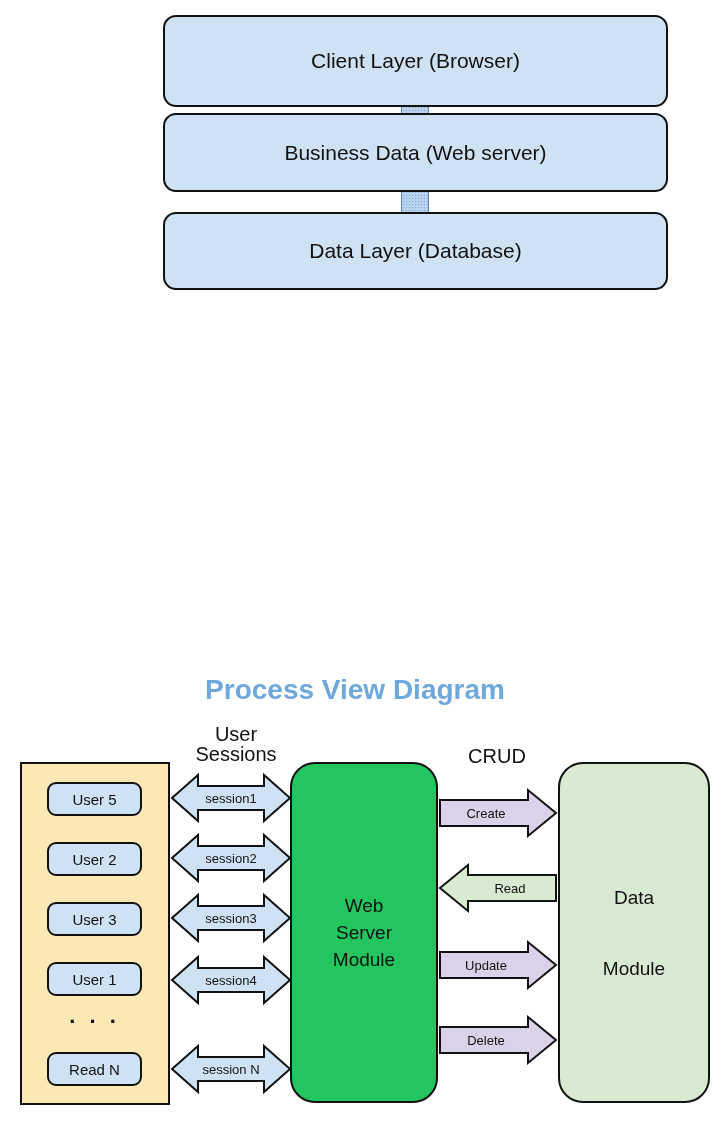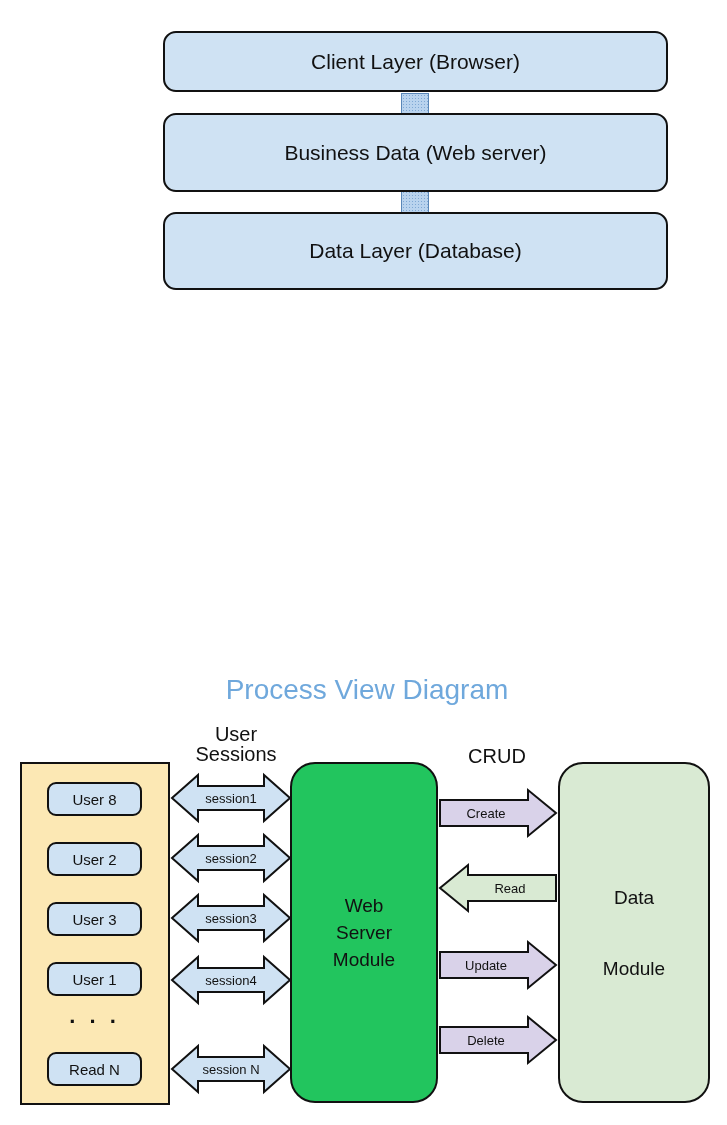--- a/index.html
+++ b/index.html
@@ -38,26 +38,26 @@
     background-color: #b9d3ee;
     background-image: radial-gradient(#7fa8d4 26%, transparent 27%);
     background-size: 3px 3px;
     border: 1px solid #5a87b8;
     box-sizing: border-box;
     z-index: 1;
   }
   
   .pv-title {
     position: absolute;
-    left: 12px;
+    left: 0;
     top: 674px;
     width: 710px;
     text-align: center;
     font-size: 28px;
-    font-weight: normal;
+    font-weight: bold;
     color: #6fa8dc;
   }
   .flow-label {
     position: absolute;
     width: 100px;
     text-align: center;
     font-size: 20px;
     line-height: 20px;
     color: #111111;
   }
@@ -133,41 +133,41 @@
   }
 </style>
 </head>
 <body>
 
 <div class="canvas">
 
   <div class="connector" style="top:93px;height:23px"></div>
   <div class="connector" style="top:190px;height:24px"></div>
 
-  <div class="layer-box" style="top:31px;height:61px">
+  <div class="layer-box" style="top:15px;height:92px">
     <span>Client Layer (Browser)</span>
   </div>
   <div class="layer-box" style="top:113px;height:79px">
     <span>Business Data (Web server)</span>
   </div>
   <div class="layer-box" style="top:212px;height:78px">
     <span>Data Layer (Database)</span>
   </div>
 
   <div class="pv-title">Process View Diagram</div>
 
   <div class="flow-label" style="left:186px;top:724px">
     <div>User</div>
     <div>Sessions</div>
   </div>
   <div class="flow-label" style="left:447px;top:746px">CRUD</div>
 
   <div class="users-container"></div>
   <div class="user-box" style="top:782px">
-    <span>User 8</span>
+    <span>User 5</span>
   </div>
   <div class="user-box" style="top:842px">
     <span>User 2</span>
   </div>
   <div class="user-box" style="top:902px">
     <span>User 3</span>
   </div>
   <div class="user-box" style="top:962px">
     <span>User 1</span>
   </div>

